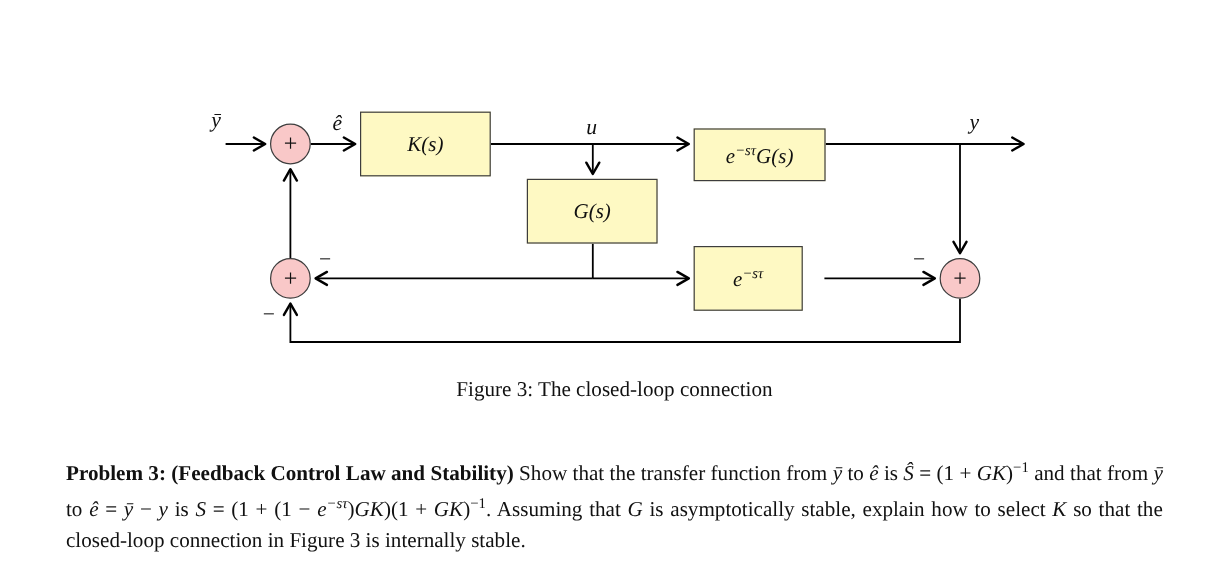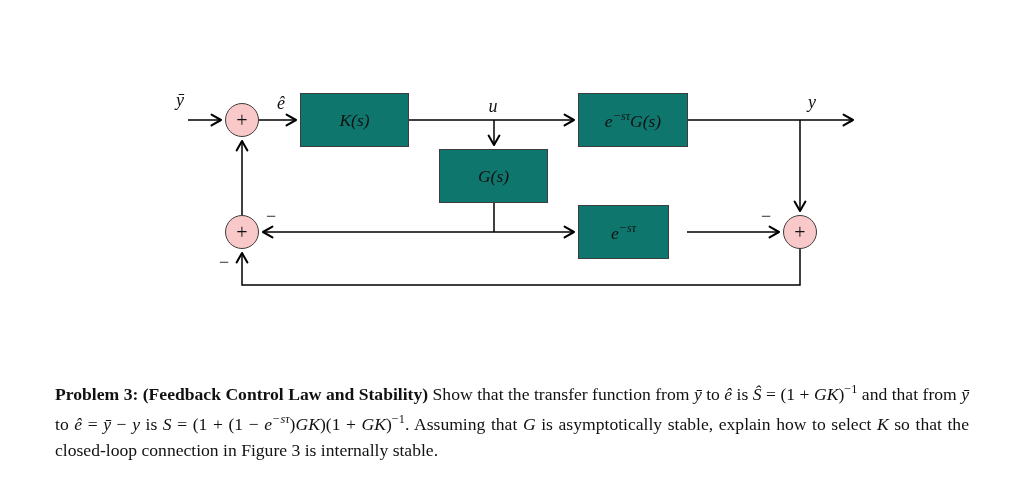--- a/index.html
+++ b/index.html
@@ -5,21 +5,21 @@
   html,body{margin:0;padding:0;background:#ffffff;}
   #screen{
     position:relative;width:1024px;height:486px;background:#ffffff;
     overflow:hidden;color:#111;
     font-family:"Liberation Serif","DejaVu Serif",serif;
   }
   
   #diagram-svg{position:absolute;left:0;top:0;}
   .block{
     position:absolute;display:flex;align-items:center;justify-content:center;
-    background:#0f766e;border:1.4px solid #3d3d3d;box-sizing:border-box;
+    background:#fef9c3;border:1.4px solid #3d3d3d;box-sizing:border-box;
     font-size:17.5px;font-style:italic;
   }
   .junction{
     position:absolute;width:34px;height:34px;border-radius:50%;
     background:#f9c8c8;border:1.4px solid #3d3d3d;box-sizing:border-box;
     display:flex;align-items:center;justify-content:center;
     font-size:20px;font-style:normal;line-height:1;
   }
   .sig-label{
     position:absolute;transform:translate(-50%,-50%);
@@ -74,35 +74,36 @@
   <div class="junction" style="left:225px;top:215px;">
     <span>+</span>
   </div>
   <div class="junction" style="left:783px;top:215px;">
     <span>+</span>
   </div>
 
   <div class="block" style="left:300px;top:93px;width:109px;height:54px;">
     <span><span class="seg-i">K(s)</span></span>
   </div>
-  <div class="block" style="left:578px;top:93px;width:110px;height:54px;text-align:right;">
+  <div class="block" style="left:578px;top:107px;width:110px;height:44px;text-align:right;">
     <span><span class="seg-i">e</span><span class="seg-i seg-sup">−sτ</span><span class="seg-i">G(s)</span></span>
   </div>
   <div class="block" style="left:439px;top:149px;width:109px;height:54px;">
     <span><span class="seg-i">G(s)</span></span>
   </div>
   <div class="block" style="left:578px;top:205px;width:91px;height:54px;">
     <span><span class="seg-i">e</span><span class="seg-i seg-sup">−sτ</span></span>
   </div>
 
   <span class="sig-label" style="left:180px;top:100px;">ȳ</span>
   <span class="sig-label" style="left:281px;top:103px;">ê</span>
   <span class="sig-label" style="left:493px;top:106px;">u</span>
   <span class="sig-label" style="left:812px;top:102px;">y</span>
 
   <span class="sign-label" style="left:271px;top:216px;">−</span>
   <span class="sign-label" style="left:224px;top:262px;">−</span>
   <span class="sign-label" style="left:766px;top:216px;">−</span>
 
+  <div id="figure-caption">Figure 3: The closed-loop connection</div>
 
   <div id="problem-statement"><span class="seg-b">Problem 3: (Feedback Control Law and Stability)</span><span> Show that the transfer function from </span><span class="seg-i">ȳ</span><span> to </span><span class="seg-i">ê</span><span> is </span><span class="seg-i">Ŝ</span><span> = (1 + </span><span class="seg-i">GK</span><span>)</span><span class="seg-sup">−1</span><span> and that from </span><span class="seg-i">ȳ</span><span> to </span><span class="seg-i">ê</span><span> = </span><span class="seg-i">ȳ</span><span> − </span><span class="seg-i">y</span><span> is </span><span class="seg-i">S</span><span> = (1 + (1 − </span><span class="seg-i">e</span><span class="seg-i seg-sup">−sτ</span><span>)</span><span class="seg-i">GK</span><span>)(1 + </span><span class="seg-i">GK</span><span>)</span><span class="seg-sup">−1</span><span>. Assuming that </span><span class="seg-i">G</span><span> is asymptotically stable, explain how to select </span><span class="seg-i">K</span><span> so that the closed-loop connection in Figure 3 is internally stable.</span></div>
 
 </div>
 
 </body></html>

